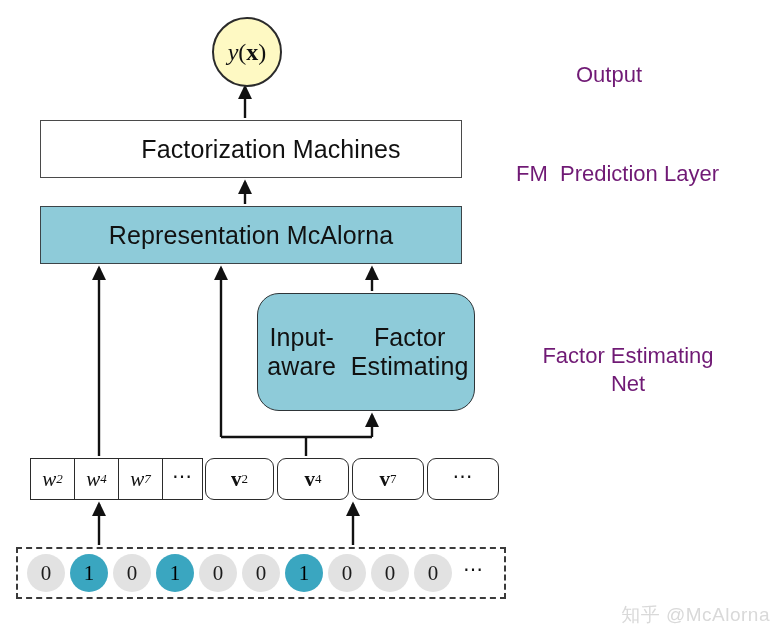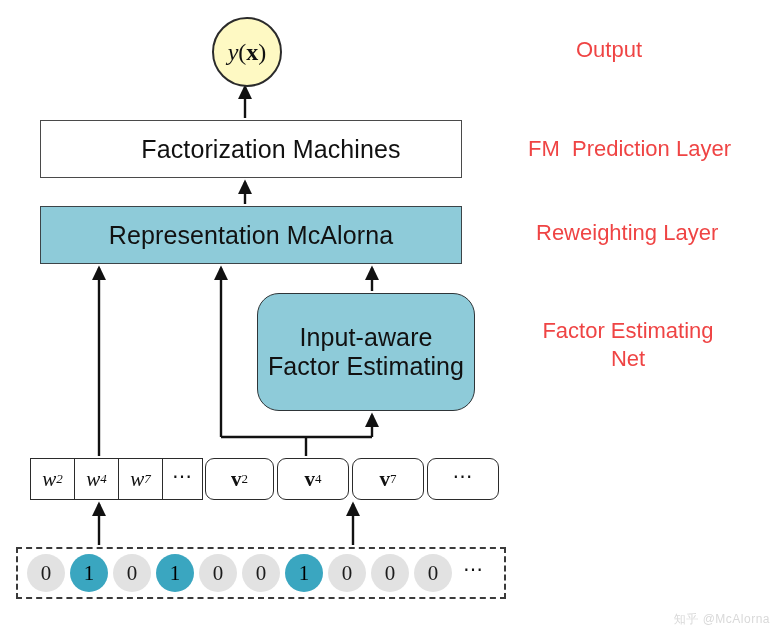--- a/index.html
+++ b/index.html
@@ -84,21 +84,21 @@
     border: 1.6px solid #3c4448;
   }
   #iafe-box {
     left: 257px;
     top: 293px;
     width: 218px;
     height: 118px;
     background: #8ecbd9;
     border: 1.8px solid #2e3538;
     border-radius: 22px;
-    flex-direction: column;
+    flex-direction: row;
     line-height: 1.18;
     text-align: center;
   }
   #iafe-box .ln { display: block; }
 
   
   .w-row {
     position: absolute;
     left: 30px;
     top: 458px;
@@ -203,43 +203,44 @@
     font-size: 20px;
     letter-spacing: 1px;
     margin-left: 6px;
     padding-bottom: 8px;
   }
 
   
   .side-label {
     position: absolute;
     font-size: 22px;
-    color: #ef4444;
+    color: #701a75;
     white-space: pre;
     z-index: 2;
+    margin-top: 25px;
   }
   .side-label.two-line {
     white-space: normal;
     text-align: center;
     line-height: 1.28;
   }
   #label-output        { left: 576px; top: 37px; }
-  #label-fm            { left: 528px; top: 136px; }
+  #label-fm            { left: 516px; top: 136px; }
   #label-reweight      { left: 536px; top: 220px; }
   #label-fen           { left: 532px; top: 317px; width: 192px; }
   #label-embedding     { left: 528px; top: 468px; }
   #label-sparse        { left: 546px; top: 560px; }
   #label-sparse .bx    { font-family: "Liberation Serif", serif; font-weight: bold; font-size: 23px; }
 
   
   .watermark {
     position: absolute;
     right: 10px;
     bottom: 6px;
-    font-size: 12px;
+    font-size: 19px;
     color: #d9d9d9;
     letter-spacing: 0.5px;
     z-index: 4;
     white-space: nowrap;
   }
 </style>
 </head>
 <body>
 
 <div id="diagram-root">
@@ -334,21 +335,20 @@
     <div class="bit">0</div>
     <div class="bit on">1</div>
     <div class="bit">0</div>
     <div class="bit">0</div>
     <div class="bit">0</div>
     <div class="sparse-dots">⋯</div>
   </div>
 
   <div class="side-label" id="label-output">Output</div>
   <div class="side-label" id="label-fm">FM  Prediction Layer</div>
-  <div class="side-label" id="label-reweight">Reweighting Layer</div>
   <div class="side-label two-line" id="label-fen">
     <span>Factor Estimating</span><br>
     <span>Net</span>
   </div>
 
   <div class="watermark">知乎 @McAlorna</div>
 
 </div>
 
 </body></html>

